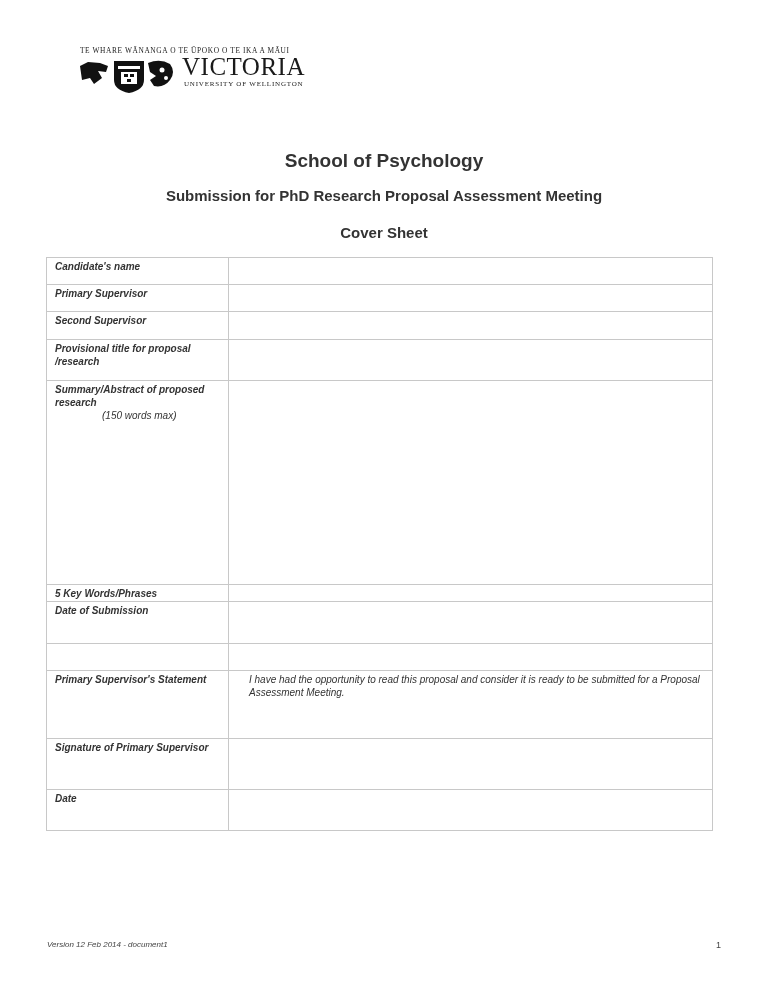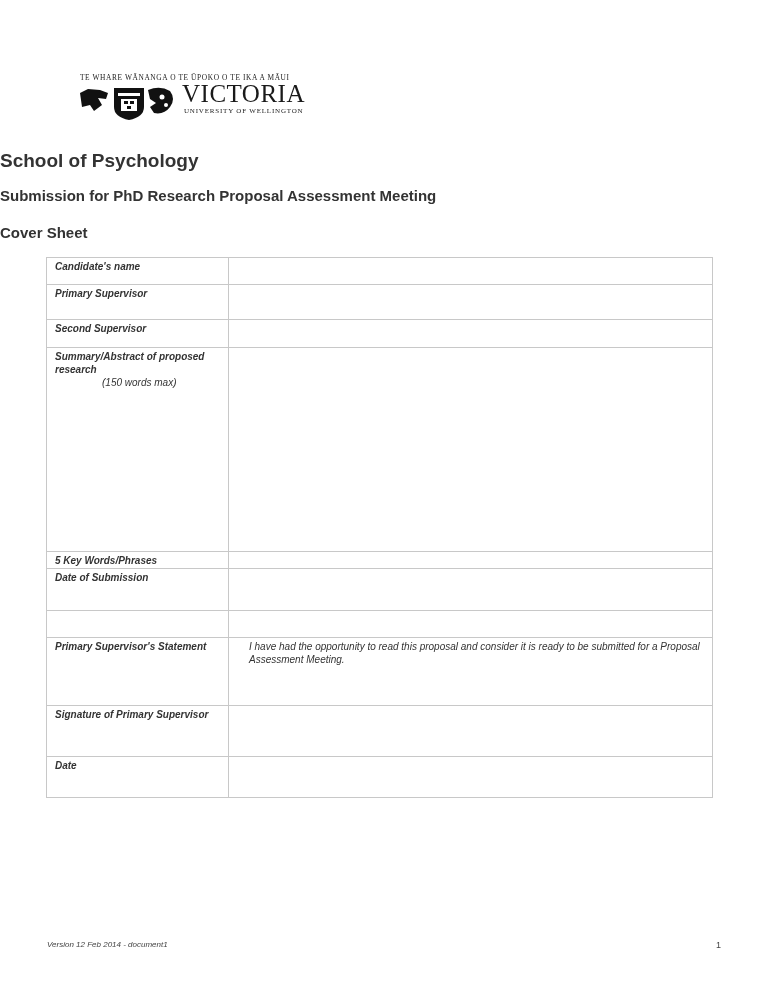--- a/index.html
+++ b/index.html
@@ -1,23 +1,23 @@
 <!DOCTYPE html>
 <html><head>
 <meta charset="utf-8">
 <style>
   html, body { margin: 0; padding: 0; background: #ffffff; }
   body { width: 768px; height: 994px; position: relative; overflow: hidden; font-family: "Liberation Sans", sans-serif; color: #333333; }
-  .logo { position: absolute; left: 78px; top: 71px; width: 240px; height: 50px; }
+  .logo { position: absolute; left: 78px; top: 44px; width: 240px; height: 50px; }
   .logo-motto { position: absolute; left: 2px; top: 2px; font-family: "Liberation Serif", serif; font-size: 7.4px; letter-spacing: 0.6px; color: #222; white-space: nowrap; }
   .logo-crest { position: absolute; left: 0; top: 14px; width: 100px; height: 36px; }
   .logo-name { position: absolute; left: 104px; top: 10px; font-family: "Liberation Serif", serif; font-size: 25px; letter-spacing: 0.5px; color: #1a1a1a; line-height: 26px; }
   .logo-sub { position: absolute; left: 106px; top: 36px; font-family: "Liberation Serif", serif; font-size: 7px; letter-spacing: 0.8px; color: #222; white-space: nowrap; }
 
-  .title { position: absolute; left: 0; width: 768px; text-align: left; font-weight: bold; color: #333; }
+  .title { position: absolute; left: 0; width: 768px; text-align: center; font-weight: bold; color: #333; }
   .t1 { top: 150px; font-size: 19px; }
   .t2 { top: 187px; font-size: 15px; }
   .t3 { top: 224px; font-size: 15px; }
 
   table.form { position: absolute; left: 46px; top: 257px; width: 667px; border-collapse: collapse; table-layout: fixed; }
   table.form td { border: 1px solid #c8c8c8; vertical-align: top; padding: 2px 8px 0 8px; font-size: 10px; line-height: 13px; }
   table.form td.label { width: 165px; font-weight: bold; font-style: italic; color: #333; }
   table.form td.value { font-style: italic; color: #333; padding-left: 20px; }
   .note { font-weight: normal; margin-left: 47px; }
 
@@ -48,26 +48,30 @@
 <div class="title t1">School of Psychology</div>
 <div class="title t2">Submission for PhD Research Proposal Assessment Meeting</div>
 <div class="title t3">Cover Sheet</div>
 
 <table class="form">
   <tbody>
       <tr style="height:27px">
     <td class="label">Candidate's name</td>
     <td class="value"></td>
   </tr>
-  <tr style="height:35px">
+  <tr style="height:27px">
     <td class="label">Primary Supervisor</td>
     <td class="value"></td>
   </tr>
   <tr style="height:28px">
     <td class="label">Second Supervisor</td>
+    <td class="value"></td>
+  </tr>
+  <tr style="height:41px">
+    <td class="label">Provisional title for proposal /research</td>
     <td class="value"></td>
   </tr>
   <tr style="height:204px">
     <td class="label">
       <span>Summary/Abstract of proposed research</span><br>
       <span class="note">(150 words max)</span>
     </td>
     <td class="value"></td>
   </tr>
   <tr style="height:17px">

